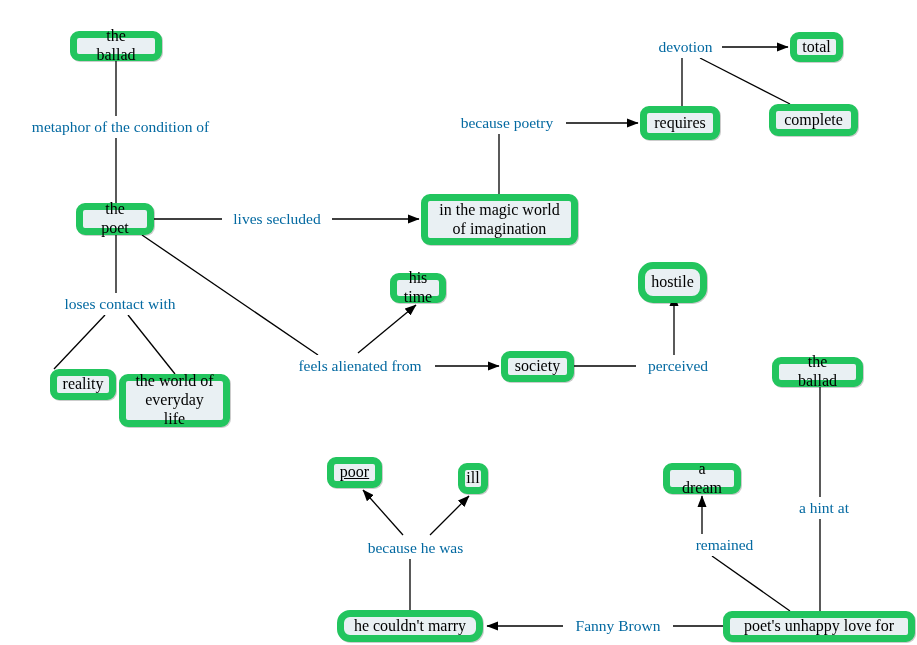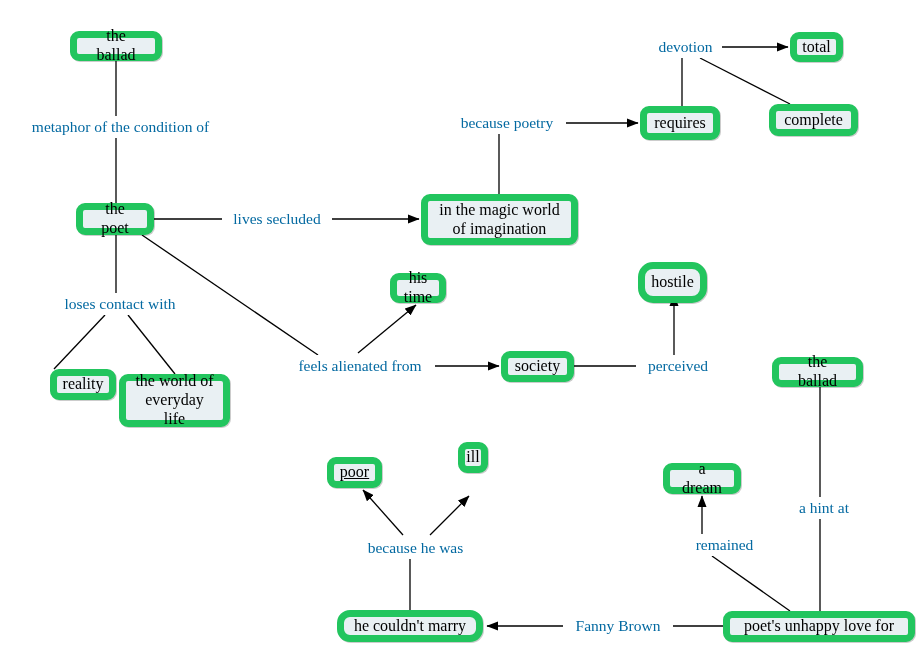--- a/index.html
+++ b/index.html
@@ -116,21 +116,21 @@
       <div class="node" style="left: 421px; top: 194px; width: 157px; height: 51px;">in the magic world
 of imagination</div>
       <div class="node" style="left: 640px; top: 106px; width: 80px; height: 34px;">requires</div>
       <div class="node" style="left: 790px; top: 32px; width: 53px; height: 30px;">total</div>
       <div class="node" style="left: 769px; top: 104px; width: 89px; height: 32px;">complete</div>
       <div class="node" style="left: 390px; top: 273px; width: 56px; height: 30px;">his time</div>
       <div class="node" style="left: 501px; top: 351px; width: 73px; height: 31px;">society</div>
       <div class="node" style="left: 638px; top: 262px; width: 69px; height: 41px; border-radius: 15px;">hostile</div>
       <div class="node" style="left: 772px; top: 357px; width: 91px; height: 30px;">the ballad</div>
       <div class="node" style="left: 327px; top: 457px; width: 55px; height: 31px; text-decoration: underline;">poor</div>
-      <div class="node" style="left: 458px; top: 442px; width: 24px; height: 31px;">ill</div>
+      <div class="node" style="left: 458px; top: 463px; width: 24px; height: 31px;">ill</div>
       <div class="node" style="left: 663px; top: 463px; width: 78px; height: 31px;">a dream</div>
       <div class="node" style="left: 337px; top: 610px; width: 146px; height: 32px; border-radius: 13px;">he couldn't marry</div>
       <div class="node" style="left: 723px; top: 611px; width: 192px; height: 31px;">poet's unhappy love for</div>
     </div>
   <div id="label-layer">
       <div class="link-label" style="left: 10px; top: 116px; width: 215px; height: 22px;">metaphor of the condition of</div>
       <div class="link-label" style="left: 222px; top: 208px; width: 104px; height: 22px; text-align: right;">lives secluded</div>
       <div class="link-label" style="left: 50px; top: 293px; width: 134px; height: 22px;">loses contact with</div>
       <div class="link-label" style="left: 448px; top: 112px; width: 112px; height: 22px;">because poetry</div>
       <div class="link-label" style="left: 649px; top: 36px; width: 67px; height: 22px;">devotion</div>

